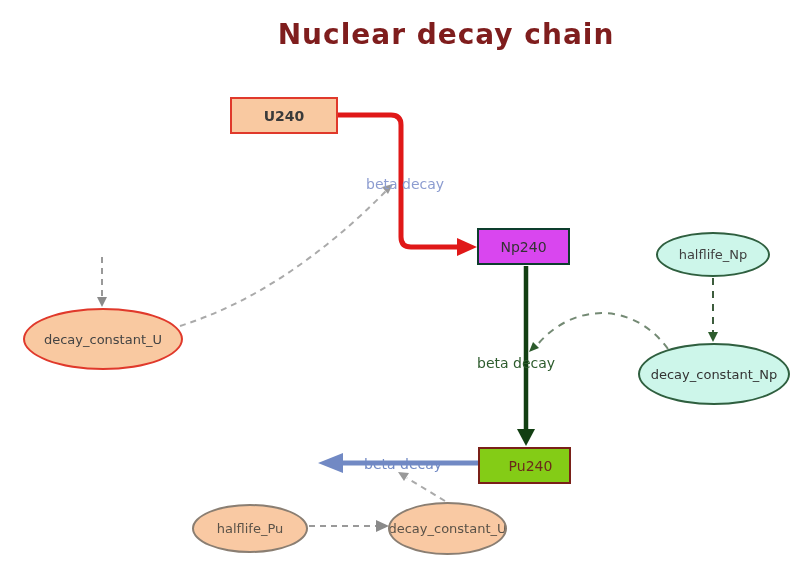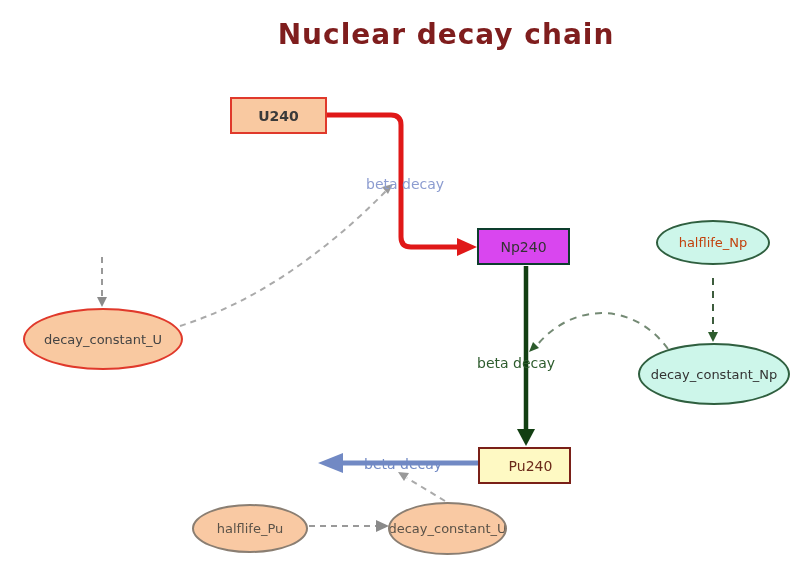--- a/index.html
+++ b/index.html
@@ -47,26 +47,26 @@
     font-size: 13px;
     white-space: nowrap;
     overflow: hidden;
   }
   .edge-label {
     position: absolute;
     font-size: 14px;
     white-space: nowrap;
     background: transparent;
   }
-  #node-u240        { left:230px; top:97px;  width:97px;  height:37px; background:#f9c9a1; border-color:#e0392b; color:#3a3a3a; font-weight:bold; }
+  #node-u240        { left:230px; top:97px;  width:108px;  height:37px; background:#f9c9a1; border-color:#e0392b; color:#3a3a3a; font-weight:bold; }
   #node-np240       { left:477px; top:228px; width:93px;  height:37px; background:#d946ef; border-color:#0d3d2d; color:#333333; }
-  #node-pu240       { left:478px; top:447px; width:93px;  height:37px; background:#fef9c3; border-color:#7a2018; color:#6b2a1a;padding-left:12px; }
+  #node-pu240       { left:478px; top:447px; width:93px;  height:37px; background:#84cc16; border-color:#7a2018; color:#6b2a1a;padding-left:12px; }
   #node-halflife-u  { left:44px;  top:210px; width:116px; height:46px; background:#f9c9a1; border-color:#e0392b; color:#444444; }
   #node-dc-u        { left:23px;  top:308px; width:160px; height:62px; background:#f9c9a1; border-color:#e0392b; color:#444444; }
-  #node-halflife-np { left:656px; top:220px; width:114px; height:45px; background:#cdf6ea; border-color:#2f5f3f; color:#c2410c; }
+  #node-halflife-np { left:656px; top:232px; width:114px; height:45px; background:#cdf6ea; border-color:#2f5f3f; color:#404040; }
   #node-dc-np       { left:638px; top:343px; width:152px; height:62px; background:#cdf6ea; border-color:#2f5f3f; color:#333333;text-align:right; }
   #node-halflife-pu { left:192px; top:504px; width:116px; height:49px; background:#f9c9a3; border-color:#8a7e72; color:#5a5248;align-items:center; }
   #node-dc-u2       { left:388px; top:502px; width:119px; height:53px; background:#f9c9a3; border-color:#8a7e72; color:#5a5248; }
   #label-beta-top    { left:366px; top:176px; color:#8c9cd0; }
   #label-beta-mid    { left:477px; top:355px; color:#2d5c2d; }
   #label-beta-bottom { left:364px; top:456px; color:#7189c4; }
 </style>
 </head>
 <body>
 

